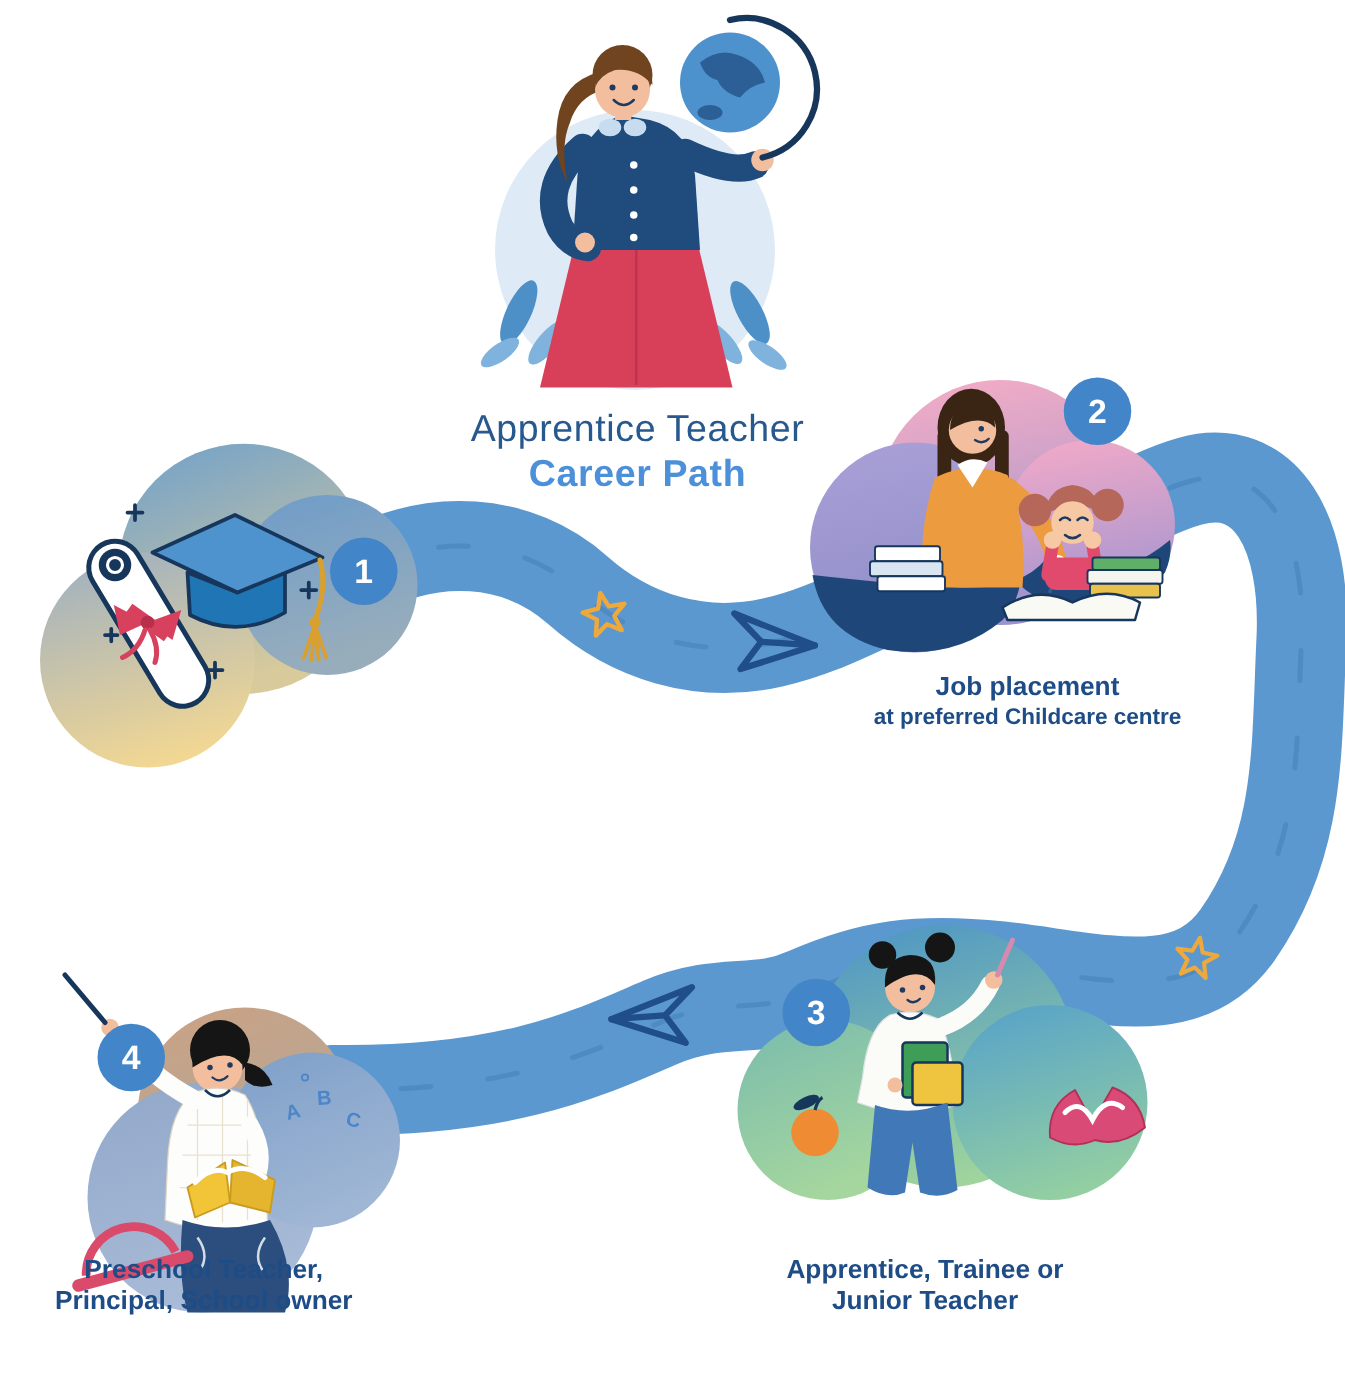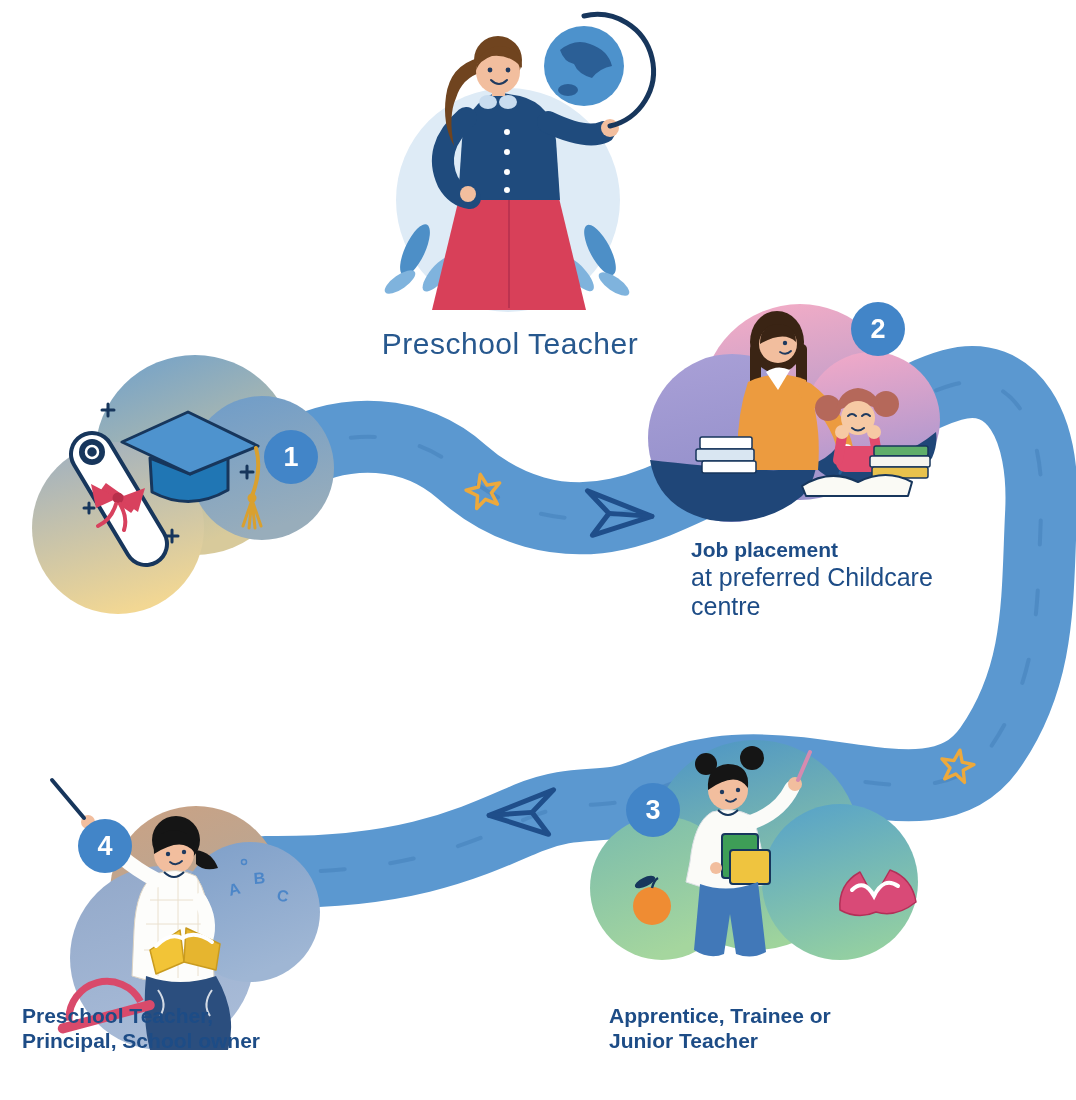--- a/index.html
+++ b/index.html
@@ -9,23 +9,23 @@
   .title{position:absolute;left:330px;top:326px;width:360px;text-align:center;line-height:1.2;}
   .title .t1{font-size:30px;color:#27588E;font-weight:500;letter-spacing:.5px;}
   .title .t2{font-size:30px;color:#4C90D9;font-weight:800;letter-spacing:.5px;}
   .badge{position:absolute;width:54px;height:54px;border-radius:50%;background:#4285C8;
          color:#fff;display:flex;align-items:center;justify-content:center;
          font-size:27px;font-weight:700;}
   .b1{left:264px;top:430px;}
   .b2{left:851px;top:302px;}
   .b3{left:626px;top:783px;}
   .b4{left:78px;top:819px;}
-  .steplabel{position:absolute;text-align:left;color:#1D4C86;line-height:1.18;}
+  .steplabel{position:absolute;text-align:center;color:#1D4C86;line-height:1.18;}
   .steplabel .h{font-weight:700;font-size:21px;}
-  .steplabel .s{font-weight:400;font-size:25px;}
+  .steplabel .s{font-weight:700;font-size:18px;}
   .l1{left:25px;top:598px;width:320px;}
   .l2{left:691px;top:538px;width:262px;}
   .l3{left:609px;top:984px;width:262px;margin-top:20px;}
   .l4{left:22px;top:1004px;width:282px;}
 </style>
 </head>
 <body>
 
 <div class="canvas">
 
@@ -283,21 +283,22 @@
     <path d="M -32 -20 L 34 1 L -24 24 L -9 1 Z" fill="none" stroke="#1F4E8A" stroke-width="5" stroke-linejoin="round"></path>
     <path d="M -9 1 L 34 1" stroke="#1F4E8A" stroke-width="5" stroke-linecap="round"></path>
   </g>
   <g transform="translate(523 812) rotate(-4) scale(-1 1)">
     <path d="M -32 -20 L 34 1 L -24 24 L -9 1 Z" fill="none" stroke="#1F4E8A" stroke-width="5" stroke-linejoin="round"></path>
     <path d="M -9 1 L 34 1" stroke="#1F4E8A" stroke-width="5" stroke-linecap="round"></path>
   </g>
 </svg>
 
 <div class="title">
-  <div class="t1">Preschool Teacher</div>
+  <div class="t1">Apprentice Teacher</div>
+  <div class="t2">Career Path</div>
 </div>
 
 <div class="badge b1">
       <span>1</span>
     </div>
 <div class="badge b2">
       <span>2</span>
     </div>
 <div class="badge b3">
       <span>3</span>

